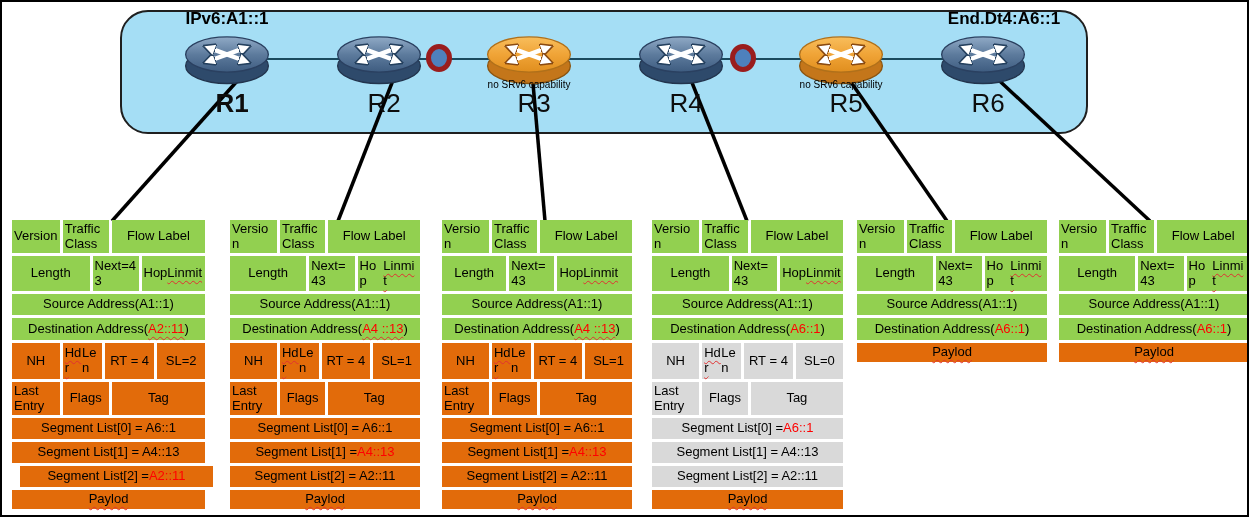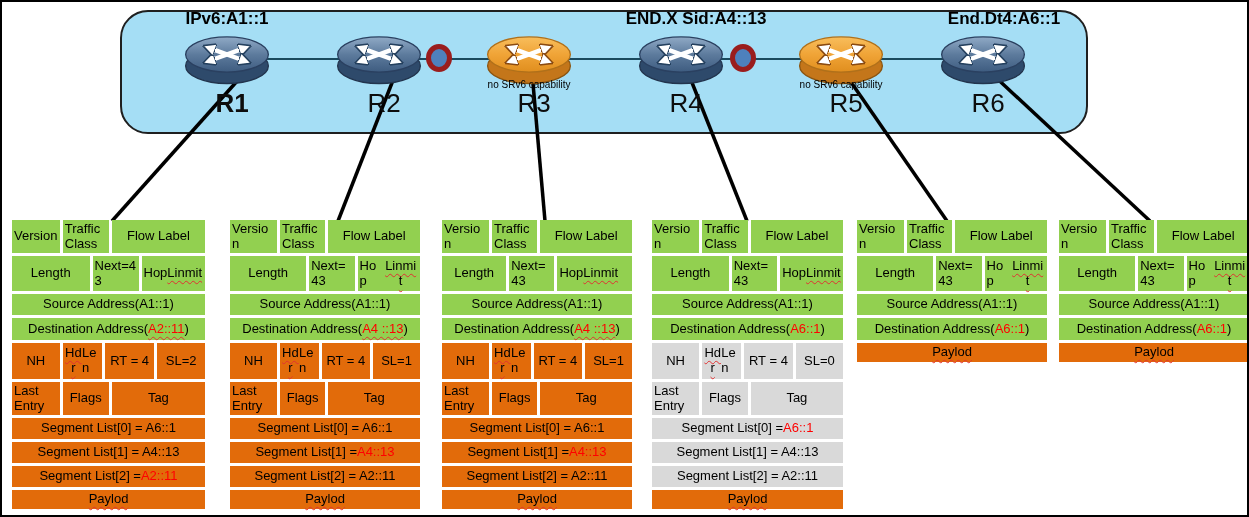--- a/index.html
+++ b/index.html
@@ -15,21 +15,21 @@
   .pkt{position:absolute;}
   .row{display:flex;gap:3px;margin-bottom:3px;width:100%;}
   .cell{display:flex;align-items:center;justify-content:center;text-align:center;
         font-size:13px;line-height:1.12;padding:1px 2px;box-sizing:border-box;
         overflow-wrap:anywhere;word-break:break-word;min-width:0;color:#000;}
   .cell.al{justify-content:flex-start;text-align:left;}
   .bg-green{background:#92D050;}
   .bg-orange{background:#E26B0A;}
   .bg-gray{background:#D9D9D9;}
   .red{color:#FF0000;}
-  .wavy{text-decoration:underline;text-decoration-style:wavy;text-decoration-color:#E03131;text-decoration-thickness:1px;text-underline-offset:3px;text-align:center;}
+  .wavy{text-decoration:underline;text-decoration-style:wavy;text-decoration-color:#E03131;text-decoration-thickness:1px;text-underline-offset:3px;}
 </style>
 </head>
 <body>
 
 <svg width="0" height="0" style="position:absolute" aria-hidden="true">
   <defs>
     <linearGradient id="gb" x1="0" y1="0" x2="0" y2="1">
       <stop offset="0" stop-color="#90AAC6"></stop>
       <stop offset="0.5" stop-color="#5D7B9D"></stop>
       <stop offset="1" stop-color="#3E5C80"></stop>
@@ -94,21 +94,20 @@
         <use href="#router-orange" width="100" height="62"></use>
       </svg>
     </div>
     <div class="note" style="left: 527px; top: 77px;">no SRv6 capability</div>
     <div class="rlabel" style="left: 532px; top: 86px;">R3</div>
     <div class="node-wrap" style="left: 635px; top: 28px;">
       <svg viewBox="0 0 100 62">
         <use href="#router-blue" width="100" height="62"></use>
       </svg>
     </div>
-    <div class="caption" style="left: 694px; top: 7px;">END.X Sid:A4::13</div>
     <div class="rlabel" style="left: 684px; top: 86px;">R4</div>
     <div class="node-wrap" style="left: 795px; top: 28px;">
       <svg viewBox="0 0 100 62">
         <use href="#router-orange" width="100" height="62"></use>
       </svg>
     </div>
     <div class="note" style="left: 839px; top: 77px;">no SRv6 capability</div>
     <div class="rlabel" style="left: 844px; top: 86px;">R5</div>
     <div class="node-wrap" style="left: 937px; top: 28px;">
       <svg viewBox="0 0 100 62">
@@ -184,21 +183,21 @@
       <div class="row" style="height: 21px;">
         <div class="cell bg-orange" style="flex-grow: 100; flex-basis: 0px;">
           <span>Segment List[0] = A6::1</span>
         </div>
       </div>
       <div class="row" style="height: 21px;">
         <div class="cell bg-orange" style="flex-grow: 100; flex-basis: 0px;">
           <span>Segment List[1] = A4::13</span>
         </div>
       </div>
-      <div class="row" style="height: 21px;">
+      <div class="row" style="height: 21px; margin-left: 8px;">
         <div class="cell bg-orange" style="flex-grow: 100; flex-basis: 0px;">
           <span>Segment List[2] = </span>
           <span class="red">A2::11</span>
         </div>
       </div>
       <div class="row" style="height: 19px;">
         <div class="cell bg-orange" style="flex-grow: 100; flex-basis: 0px;">
           <span class="wavy">Paylod</span>
         </div>
       </div>

